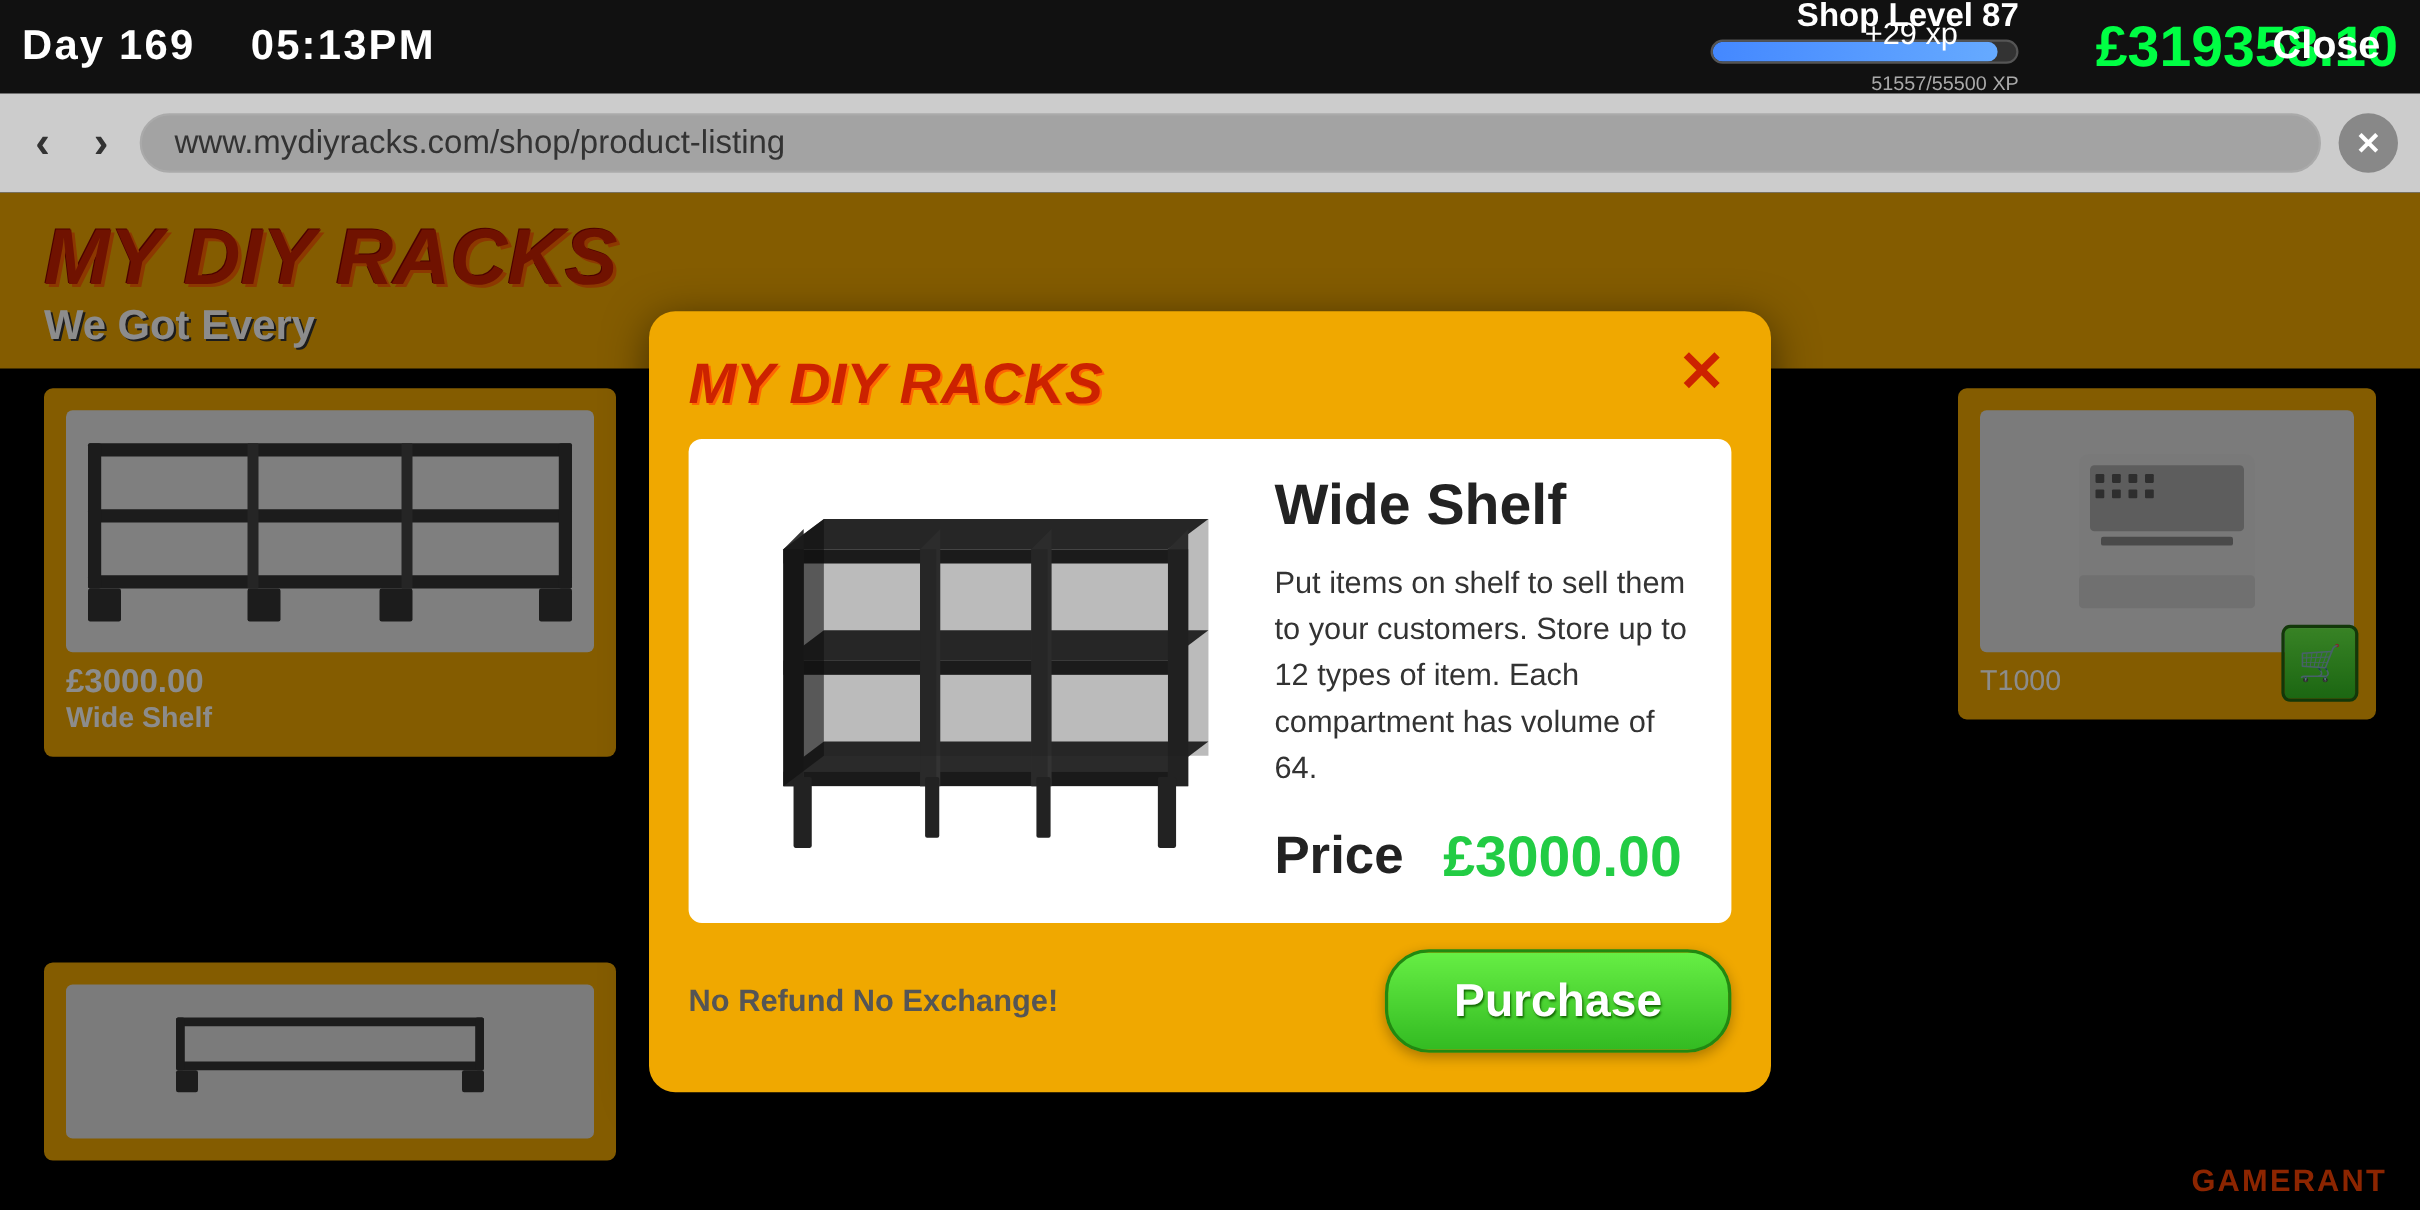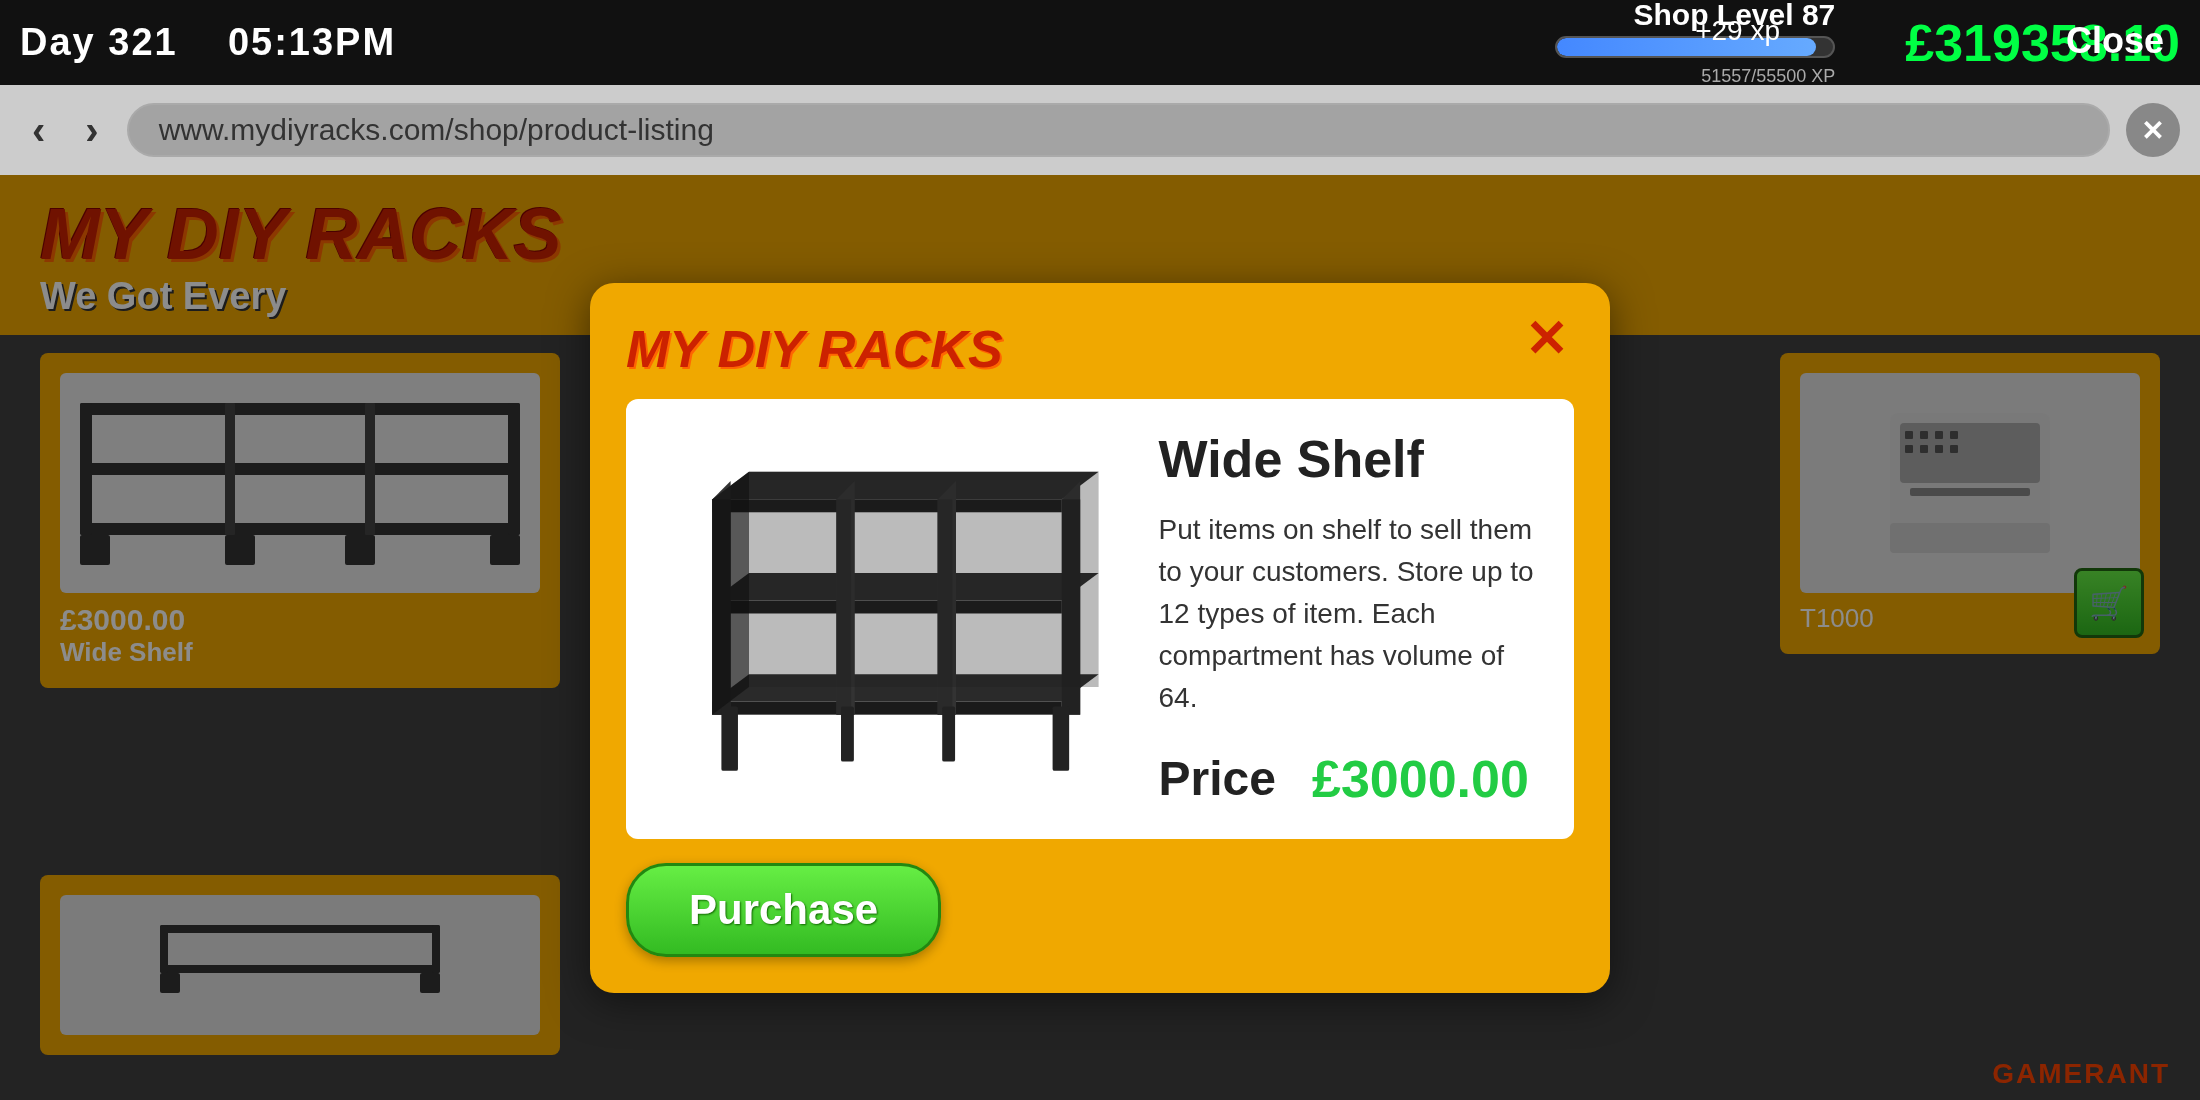--- a/index.html
+++ b/index.html
@@ -122,21 +122,21 @@
       cursor: pointer;
       font-size: 28px;
       color: #fff;
       font-weight: bold;
     }
 
     
     #web-content {
       width: 100%;
       height: calc(1100px - 85px - 90px);
-      background: #404040;
+      background: #000000;
       position: relative;
       overflow: hidden;
     }
 
     
     #shop-banner {
       width: 100%;
       height: 160px;
       background: #f0a800;
       padding: 20px 40px;
@@ -334,21 +334,21 @@
     }
     #gamerant span {
       color: #ff4400;
     }
   </style>
 </head>
 <body>
 
 <div id="top-bar">
   <div id="day-time">
-    <span>Day 321</span>
+    <span>Day 169</span>
     &nbsp;&nbsp;
     <span>05:13PM</span>
   </div>
 
   <div style="display:flex;align-items:center;gap:30px;">
     <div id="shop-info">
       <div id="shop-level">Shop Level 87</div>
       <div id="xp-bar-container">
         <div id="xp-bar-fill" style="width:93.7%"></div>
       </div>
@@ -492,20 +492,21 @@
             <div id="modal-product-desc">Put items on shelf to sell them to your customers. Store up to 12 types of item. Each compartment has volume of 64.</div>
           </div>
           <div id="modal-price-row">
             <span id="modal-price-label">Price</span>
             <span id="modal-price-value">£3000.00</span>
           </div>
         </div>
       </div>
 
       <div id="modal-footer">
+        <div id="no-refund">No Refund No Exchange!</div>
         <button id="purchase-btn">Purchase</button>
       </div>
 
     </div>
   </div>
 
   <div id="gamerant">
     <span>GAME</span><span style="color:#ff4400;">RANT</span>
   </div>
 

